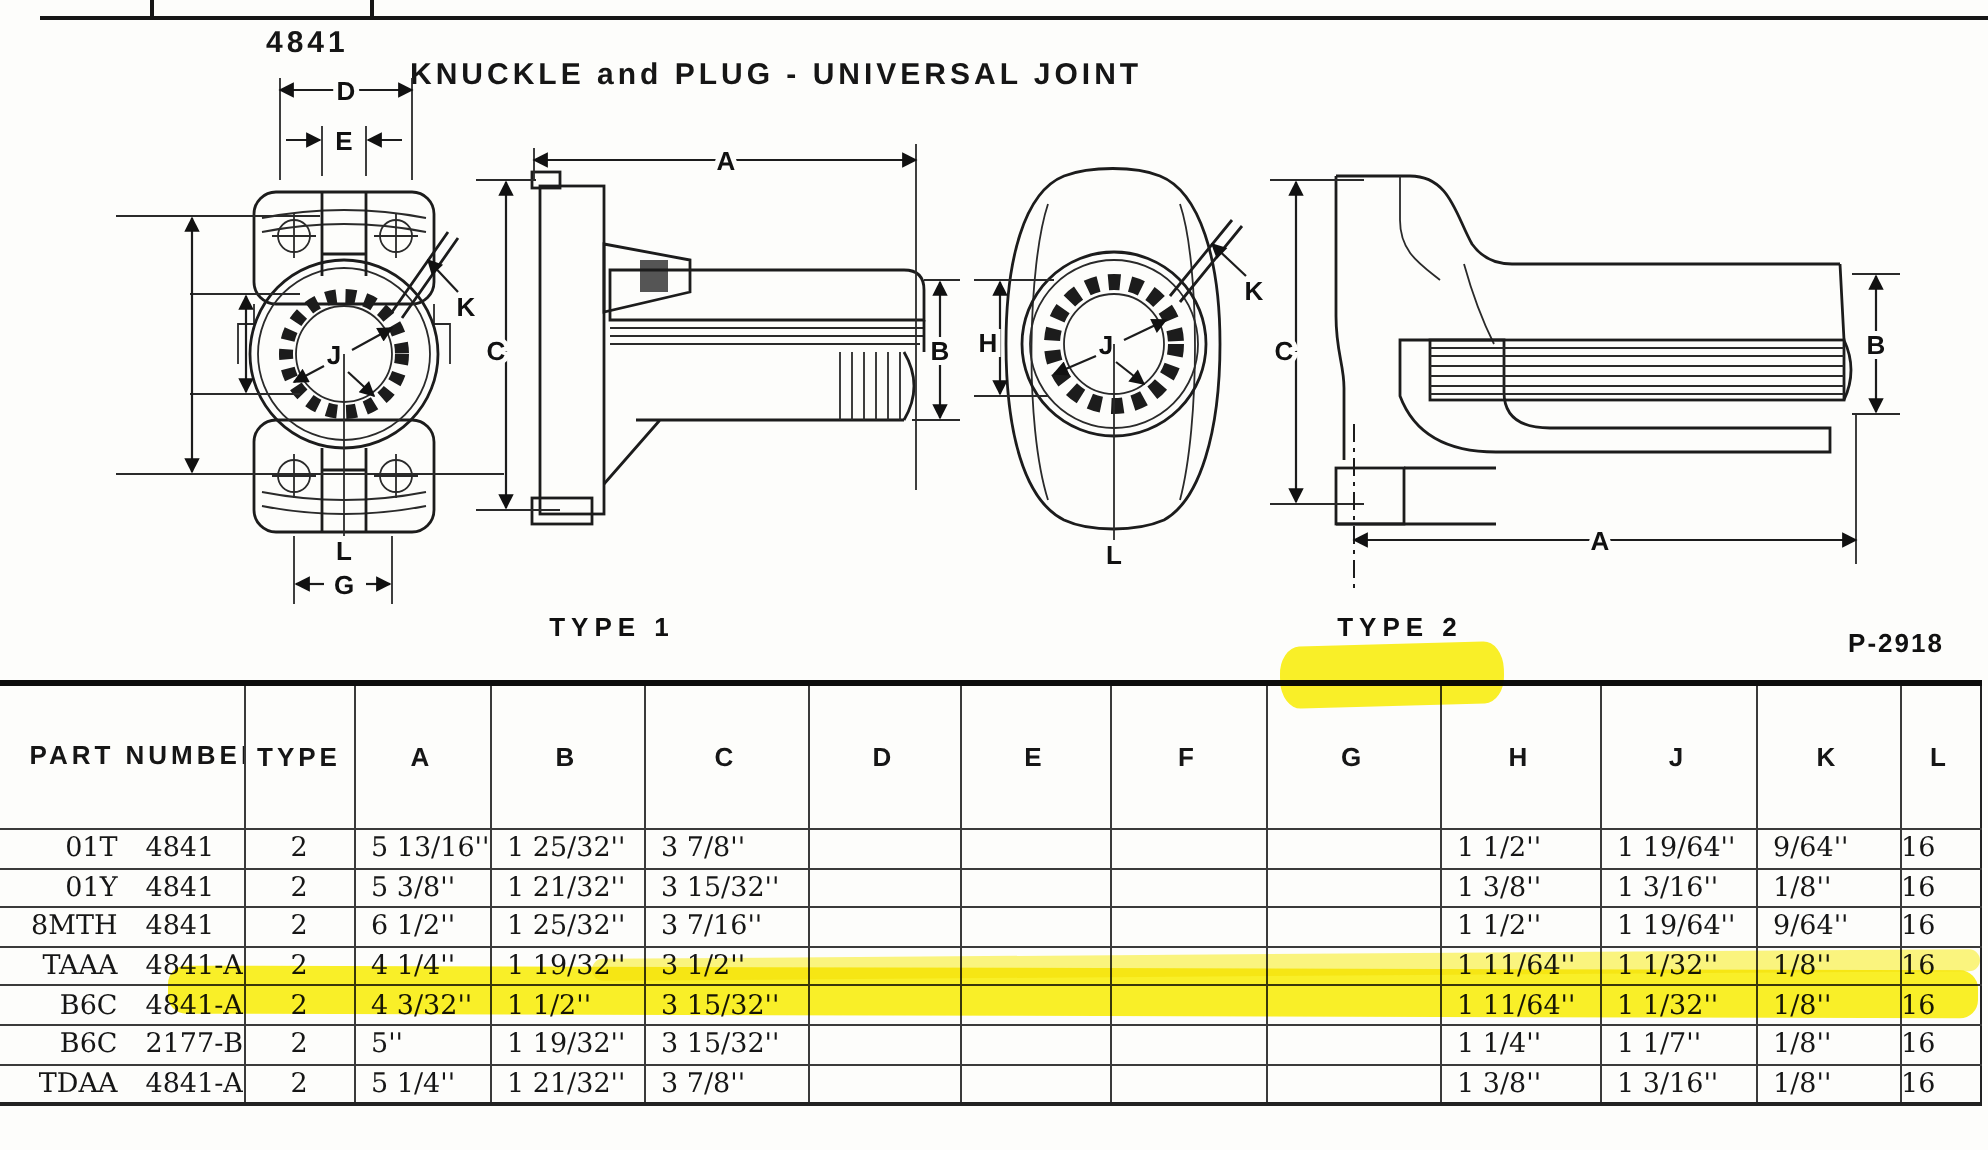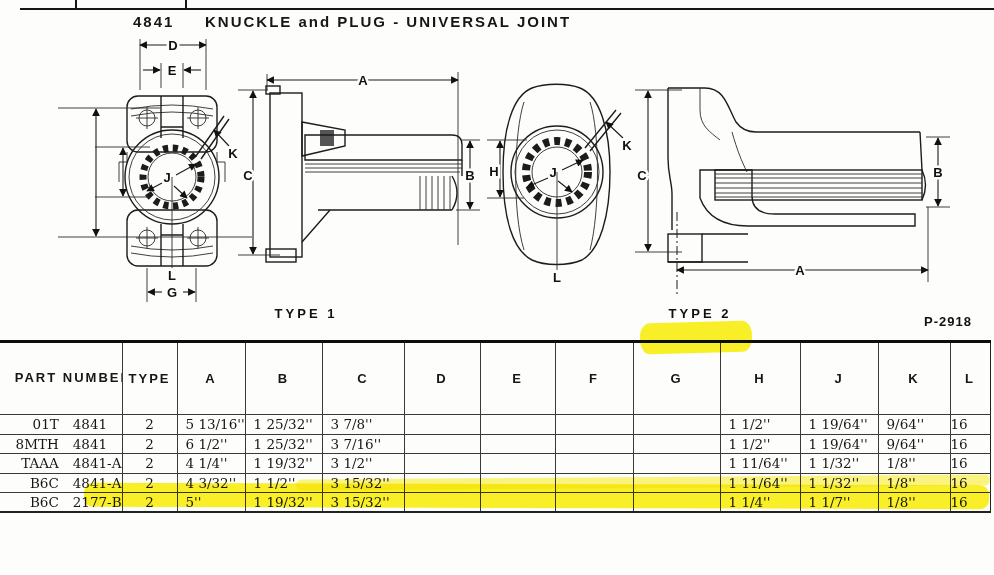--- a/index.html
+++ b/index.html
@@ -9,21 +9,21 @@
     font-family:"Liberation Sans",sans-serif;
   }
   .page{position:absolute;inset:0;}
 
   
   .top-rule{position:absolute;left:20px;top:8px;width:974px;height:0;border-top:2.5px solid #161616;}
   .tick{position:absolute;width:2px;height:9px;background:#161616;top:0;}
   .hdr{position:absolute;left:0;top:13px;width:994px;height:20px;
        font-weight:bold;font-size:15px;letter-spacing:2px;white-space:nowrap;}
   .hdr .num{position:absolute;left:133px;top:0;}
-  .hdr .ttl{position:absolute;left:205px;top:0;}
+  .hdr .ttl{position:absolute;left:205px;top:16px;}
 
   
   svg.draw{position:absolute;left:0;top:30px;}
   .ln{stroke:#1c1c1c;stroke-width:1.4;fill:none;}
   .thin{stroke:#2a2a2a;stroke-width:0.9;fill:none;}
   .dim{stroke:#1c1c1c;stroke-width:1.1;fill:none;}
   .dash{stroke:#1c1c1c;stroke-width:1;fill:none;stroke-dasharray:9 3 2 3;}
   .spl{stroke:#1c1c1c;fill:none;}
   .lbl{font:bold 13px "Liberation Sans",sans-serif;fill:#111;
        paint-order:stroke;stroke:#fdfdfb;stroke-width:5px;text-anchor:middle;}
@@ -269,20 +269,40 @@
           <td class="c-val"></td>
           <td class="c-val"></td>
           <td class="c-val">1 1/2''</td>
           <td class="c-val">1 19/64''</td>
           <td class="c-val">9/64''</td>
           <td class="c-l">16</td>
         </tr>
         <tr>
           <td class="c-part">
             <div class="wrap">
+              <span class="pfx">01Y</span>
+              <span class="base">4841</span>
+            </div>
+          </td>
+          <td class="c-type">2</td>
+          <td class="c-val">5 3/8''</td>
+          <td class="c-val">1 21/32''</td>
+          <td class="c-val">3 15/32''</td>
+          <td class="c-val"></td>
+          <td class="c-val"></td>
+          <td class="c-val"></td>
+          <td class="c-val"></td>
+          <td class="c-val">1 3/8''</td>
+          <td class="c-val">1 3/16''</td>
+          <td class="c-val">1/8''</td>
+          <td class="c-l">16</td>
+        </tr>
+        <tr>
+          <td class="c-part">
+            <div class="wrap">
               <span class="pfx">8MTH</span>
               <span class="base">4841</span>
             </div>
           </td>
           <td class="c-type">2</td>
           <td class="c-val">6 1/2''</td>
           <td class="c-val">1 25/32''</td>
           <td class="c-val">3 7/16''</td>
           <td class="c-val"></td>
           <td class="c-val"></td>
@@ -346,20 +366,40 @@
           <td class="c-val">3 15/32''</td>
           <td class="c-val"></td>
           <td class="c-val"></td>
           <td class="c-val"></td>
           <td class="c-val"></td>
           <td class="c-val">1 1/4''</td>
           <td class="c-val">1 1/7''</td>
           <td class="c-val">1/8''</td>
           <td class="c-l">16</td>
         </tr>
+        <tr>
+          <td class="c-part">
+            <div class="wrap">
+              <span class="pfx">TDAA</span>
+              <span class="base">4841-A</span>
+            </div>
+          </td>
+          <td class="c-type">2</td>
+          <td class="c-val">5 1/4''</td>
+          <td class="c-val">1 21/32''</td>
+          <td class="c-val">3 7/8''</td>
+          <td class="c-val"></td>
+          <td class="c-val"></td>
+          <td class="c-val"></td>
+          <td class="c-val"></td>
+          <td class="c-val">1 3/8''</td>
+          <td class="c-val">1 3/16''</td>
+          <td class="c-val">1/8''</td>
+          <td class="c-l">16</td>
+        </tr>
       </tbody>
   </table>
 
   <div class="hl hl-type2"></div>
   <div class="hl hl-smear"></div>
   <div class="hl hl-row"></div>
 
 </div>
 
 </body></html>

